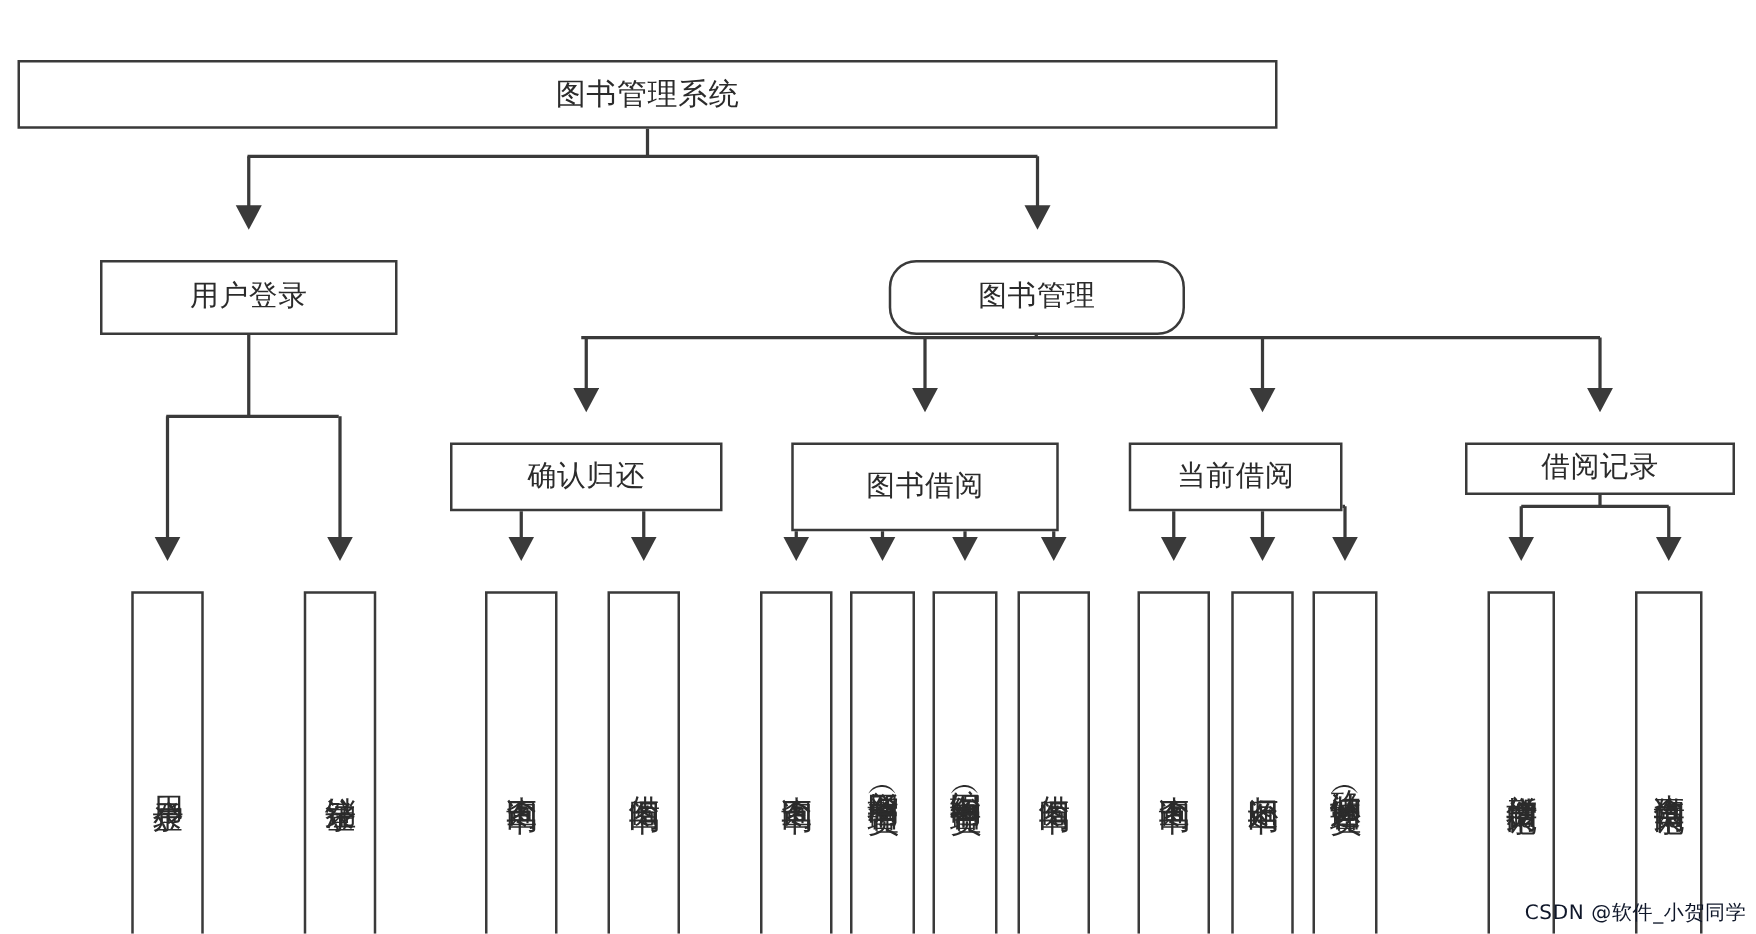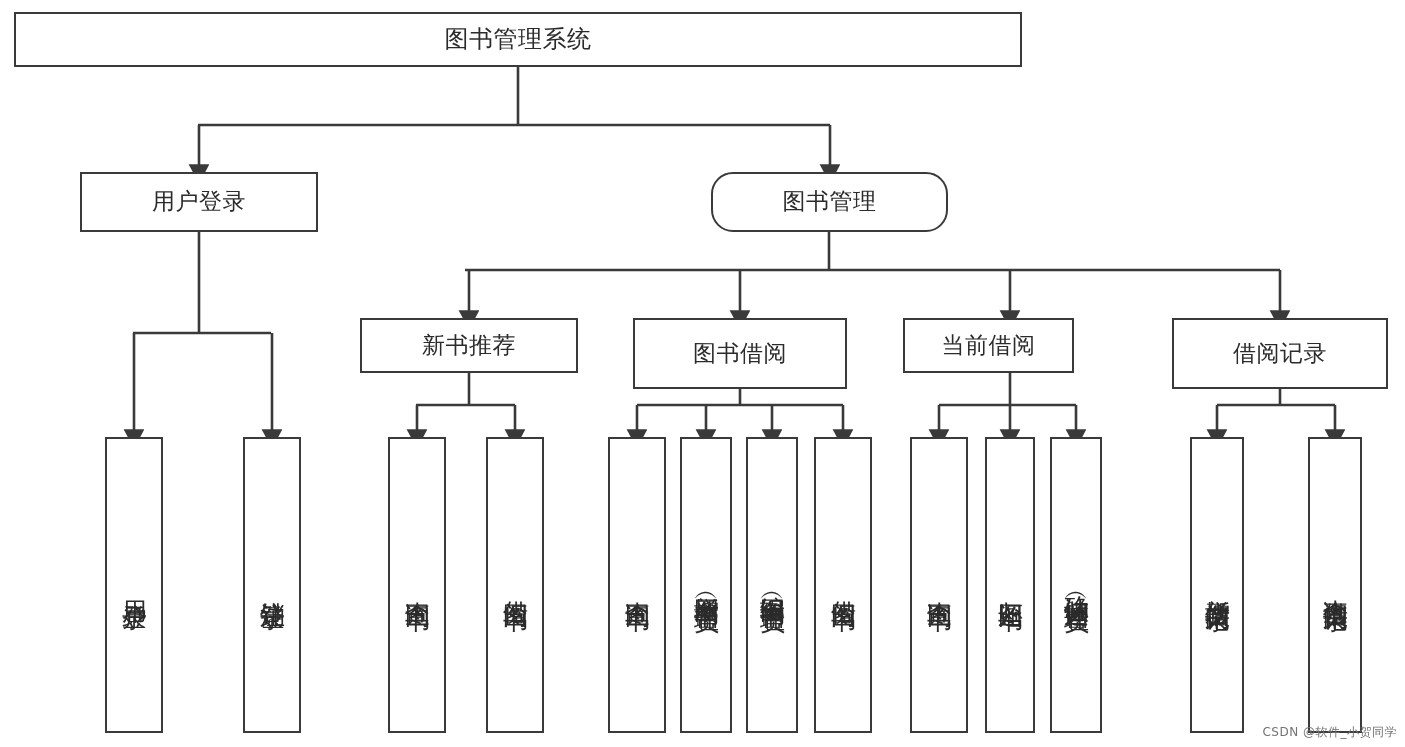--- a/index.html
+++ b/index.html
@@ -27,20 +27,21 @@
   }
   .node {
     position: absolute;
     box-sizing: border-box;
     background: #ffffff;
     border: 2.5px solid #3a3a3a;
     display: flex;
     align-items: center;
     justify-content: center;
     color: #2b2b2b;
+    margin-top: 36px;
   }
   .node .lbl {
     display: block;
     text-align: center;
     line-height: 1.18;
     letter-spacing: 0.5px;
   }
   .node.h .lbl {
     font-size: 23px;
   }
@@ -57,22 +58,22 @@
     text-orientation: upright;
     font-size: 25px;
     line-height: 1.12;
     letter-spacing: 2px;
     max-height: 100%;
   }
   #watermark {
     position: absolute;
     right: 8px;
     bottom: 6px;
-    font-size: 12px;
-    color: #737373;
+    font-size: 16px;
+    color: #0f172a;
     letter-spacing: 0.5px;
     white-space: nowrap;
   }
 </style>
 </head>
 <body>
 
 <div id="canvas">
 
   <svg id="wires" viewBox="0 0 1405 747" width="1405" height="747">
@@ -122,29 +123,29 @@
       <div class="node root h" style="left: 14px; top: 12px; width: 1008px; height: 55px;">
         <span class="lbl">图书管理系统</span>
       </div>
       <div class="node h" style="left: 80px; top: 172px; width: 238px; height: 60px;">
         <span class="lbl">用户登录</span>
       </div>
       <div class="node h" style="left: 711px; top: 172px; width: 237px; height: 60px; border-radius: 22px;">
         <span class="lbl">图书管理</span>
       </div>
       <div class="node h" style="left: 360px; top: 318px; width: 218px; height: 55px;">
-        <span class="lbl">新书推荐</span>
+        <span class="lbl">确认归还</span>
       </div>
       <div class="node h" style="left: 633px; top: 318px; width: 214px; height: 71px;">
         <span class="lbl">图书借阅</span>
       </div>
       <div class="node h" style="left: 903px; top: 318px; width: 171px; height: 55px;">
         <span class="lbl">当前借阅</span>
       </div>
-      <div class="node h" style="left: 1172px; top: 318px; width: 216px; height: 71px;">
+      <div class="node h" style="left: 1172px; top: 318px; width: 216px; height: 42px;">
         <span class="lbl">借阅记录</span>
       </div>
       <div class="node v" style="left: 105px; top: 437px; width: 58px; height: 296px;">
         <span class="lbl">用户登录</span>
       </div>
       <div class="node v" style="left: 243px; top: 437px; width: 58px; height: 296px;">
         <span class="lbl">注销登录</span>
       </div>
       <div class="node v" style="left: 388px; top: 437px; width: 58px; height: 296px;">
         <span class="lbl">查询图书</span>

